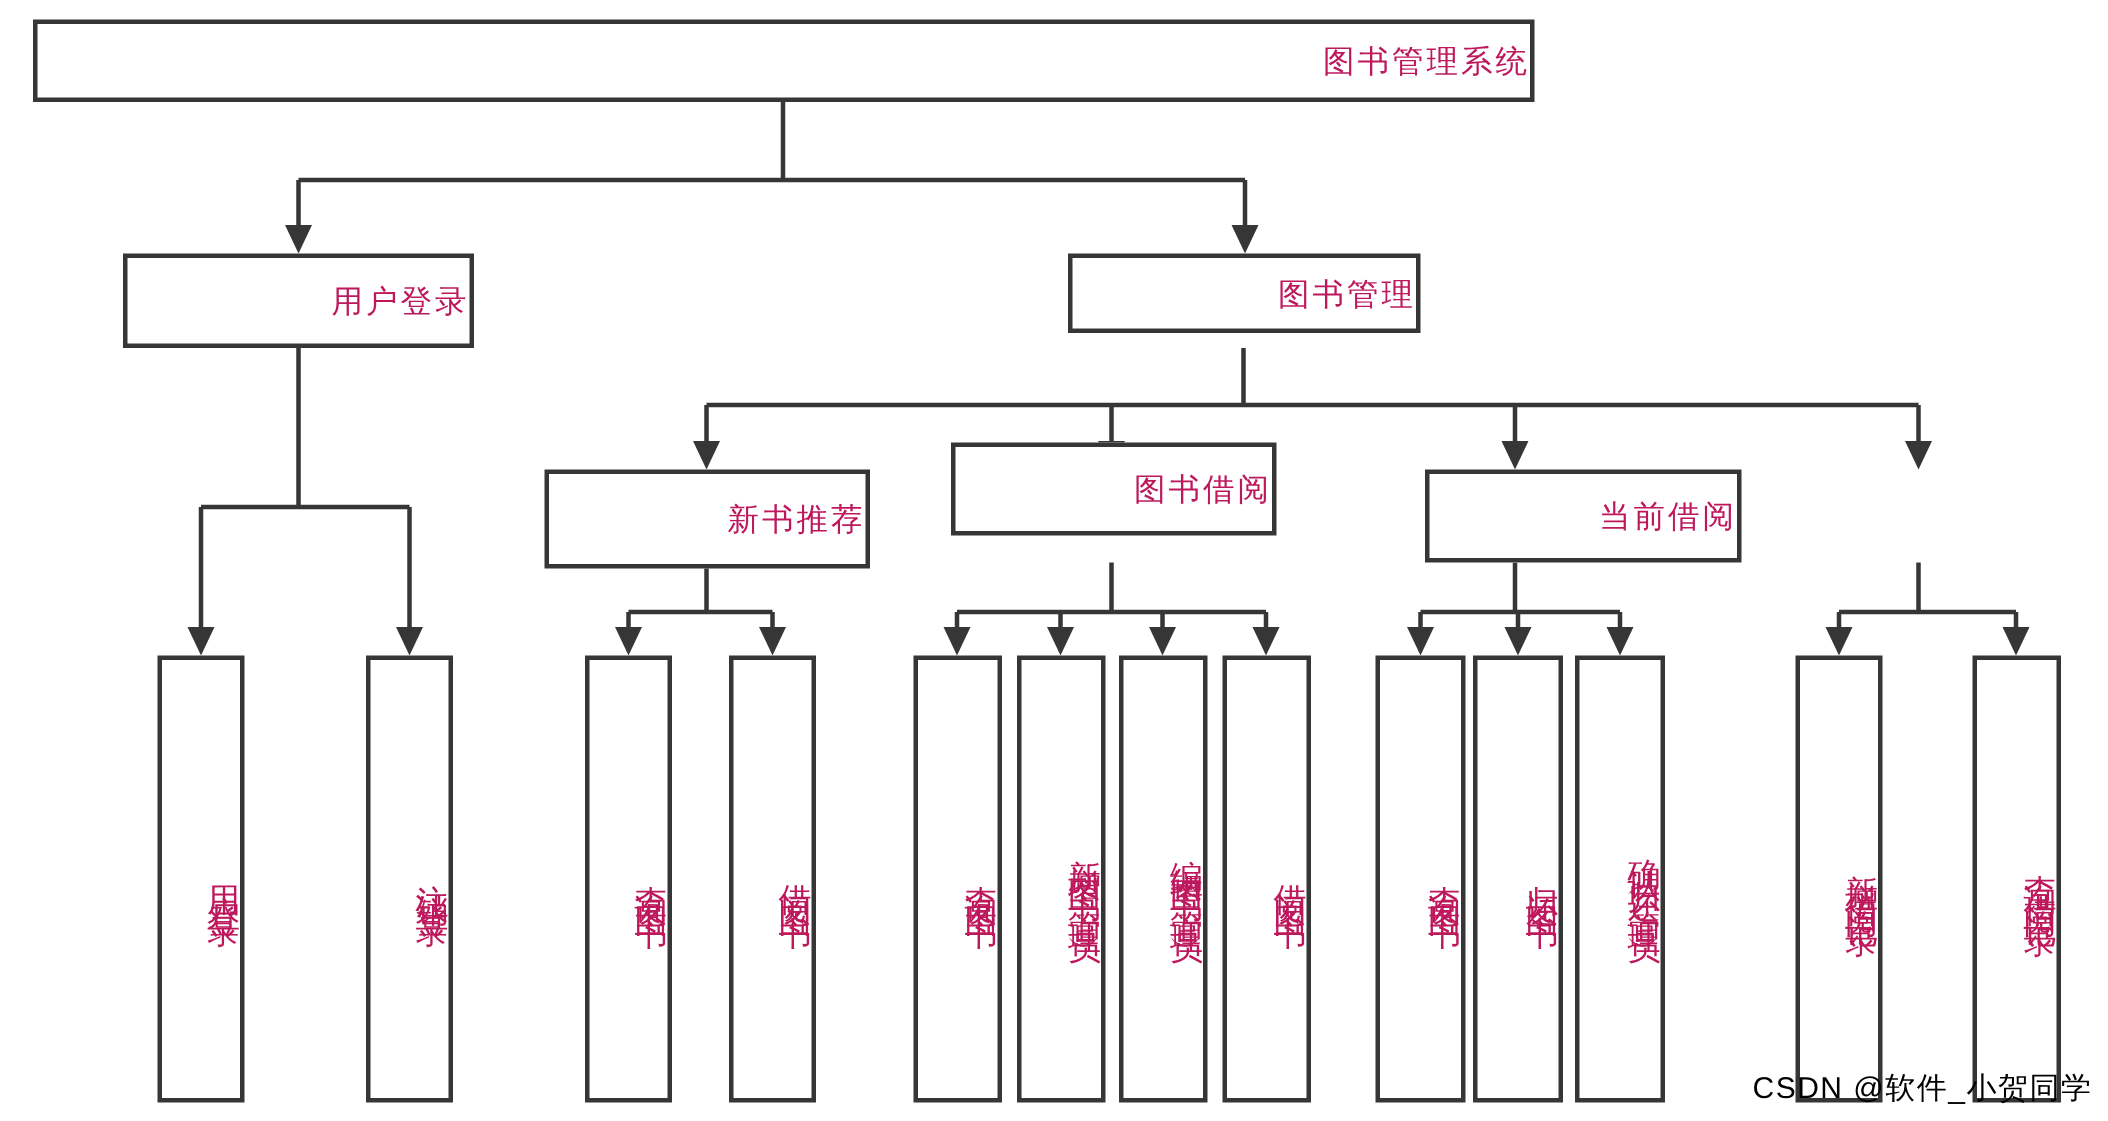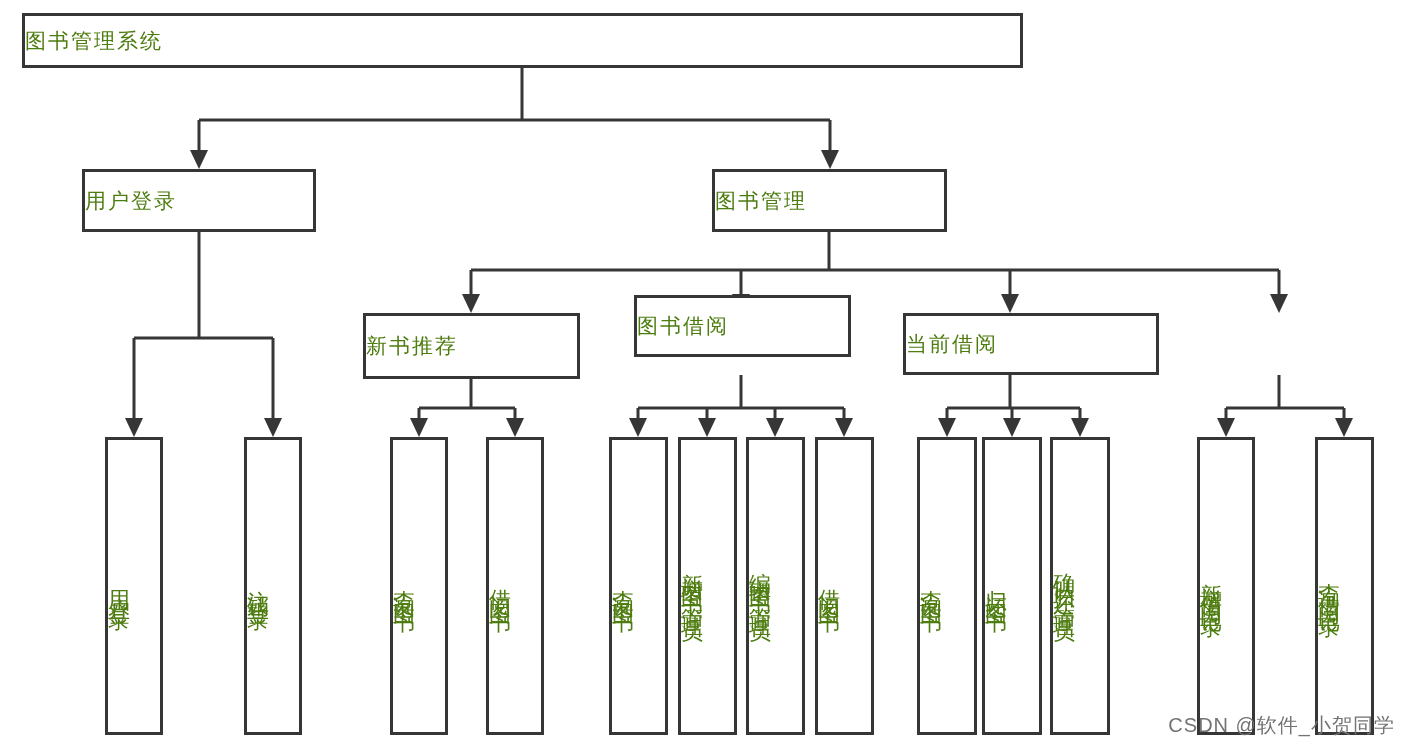--- a/index.html
+++ b/index.html
@@ -17,43 +17,43 @@
     width: 1405px; height: 747px;
     z-index: 1;
   }
   .node {
     position: absolute;
     box-sizing: border-box;
     border: 3px solid #363636;
     background: #ffffff;
     display: flex;
     align-items: center;
-    justify-content: flex-start;
-    color: #4d7c0f;
+    justify-content: flex-end;
+    color: #be185d;
     z-index: 2;
   }
   .node.h span {
     font-size: 21px;
     letter-spacing: 2px;
     white-space: nowrap;
   }
   .node.v span {
     writing-mode: vertical-rl;
     text-orientation: mixed;
     font-size: 22px;
     letter-spacing: 7px;
     line-height: 1;
   }
   .watermark {
     position: absolute;
     right: 10px;
     top: 712px;
     font-size: 20px;
     letter-spacing: 1px;
-    color: #737373;
+    color: #000000;
     z-index: 3;
     white-space: nowrap;
   }
 </style>
 </head>
 <body>
 
 <div class="canvas">
 
   <svg class="connectors" viewBox="0 0 1405 747" xmlns="http://www.w3.org/2000/svg">
@@ -87,31 +87,31 @@
     </g>
   </svg>
 
   <div class="node h" style="left:22px; top:13px; width:1001px; height:55px">
     <span>图书管理系统</span>
   </div>
 
   <div class="node h" style="left:82px; top:169px; width:234px; height:63px">
     <span>用户登录</span>
   </div>
-  <div class="node h" style="left:712px; top:169px; width:235px; height:63px">
+  <div class="node h" style="left:712px; top:169px; width:235px; height:53px">
     <span>图书管理</span>
   </div>
 
   <div class="node h" style="left:363px; top:313px; width:217px; height:66px">
     <span>新书推荐</span>
   </div>
   <div class="node h" style="left:634px; top:295px; width:217px; height:62px">
     <span>图书借阅</span>
   </div>
-  <div class="node h" style="left:903px; top:313px; width:256px; height:62px">
+  <div class="node h" style="left:950px; top:313px; width:211px; height:62px">
     <span>当前借阅</span>
   </div>
 
   <div class="node v" style="left:105px; top:437px; width:58px; height:298px">
     <span>用户登录</span>
   </div>
   <div class="node v" style="left:244px; top:437px; width:58px; height:298px">
     <span>注销登录</span>
   </div>
 

